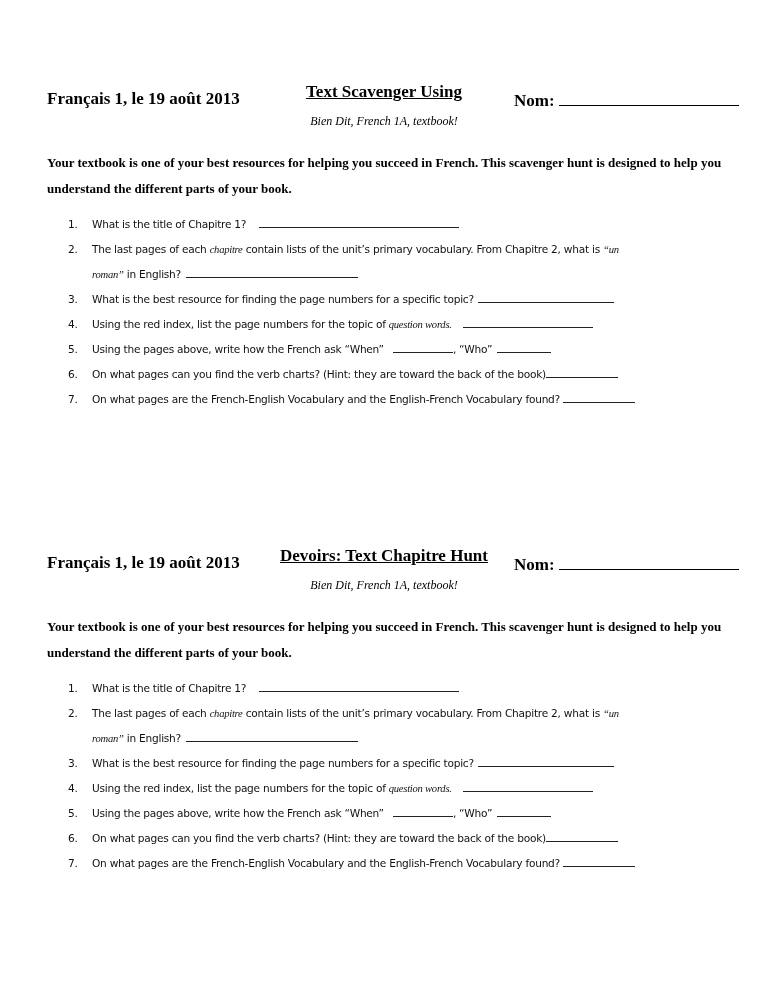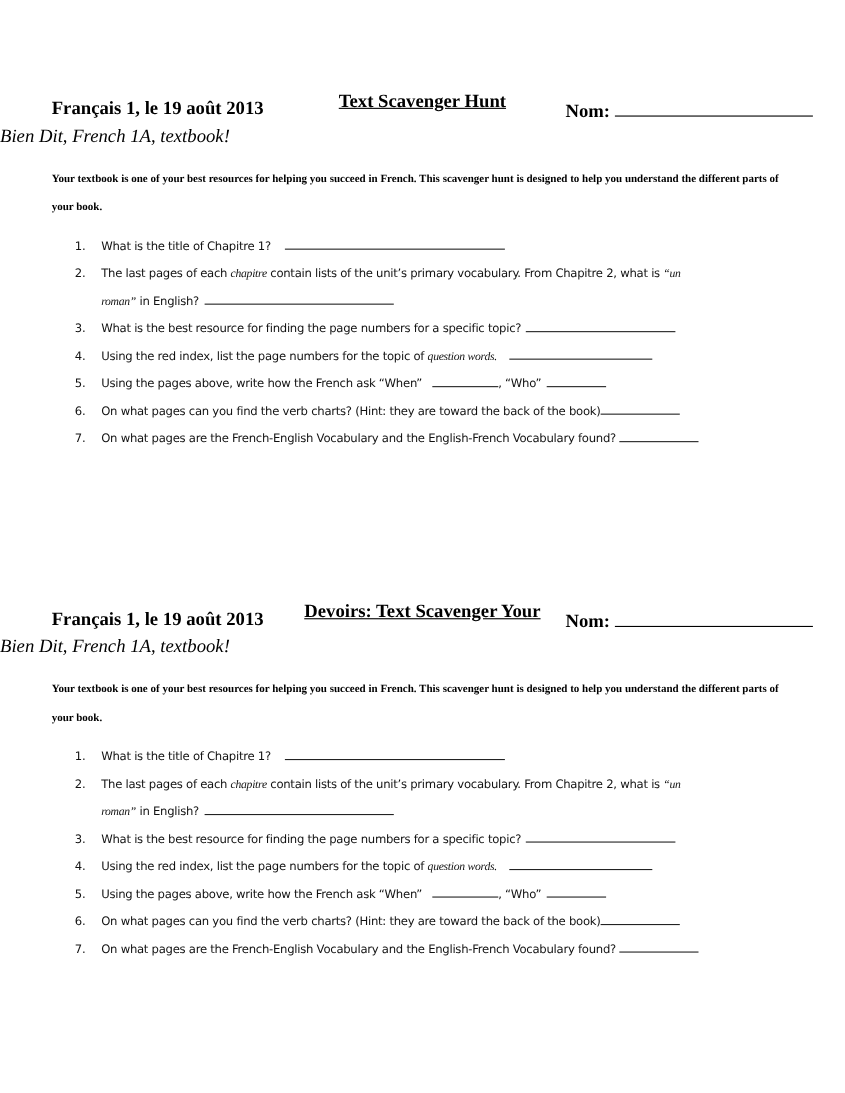--- a/index.html
+++ b/index.html
@@ -63,33 +63,33 @@
       font-size: 17px;
     }
     .ws-title span {
       text-decoration: underline;
     }
     .ws-subtitle {
       position: absolute;
       top: 114px;
       left: 0;
       width: 768px;
-      text-align: left;
+      text-align: center;
       font-family: "Liberation Serif", serif;
       font-style: italic;
-      font-size: 17px;
+      font-size: 12px;
     }
     .ws-intro {
       position: absolute;
       top: 150px;
       left: 47px;
       width: 680px;
       font-family: "Liberation Serif", serif;
       font-weight: bold;
-      font-size: 10px;
+      font-size: 13px;
       line-height: 26px;
     }
     .questions {
       position: absolute;
       top: 212px;
       left: 68px;
       width: 680px;
       margin: 0;
       padding: 0;
       list-style: none;
@@ -120,21 +120,21 @@
 </head>
 <body>
 
 <section class="worksheet ws-1">
   <div class="header-row">
     <span class="header-date">Français 1, le 19 août 2013</span>
     <span class="header-name">
       <span>Nom:</span><span class="name-line"></span>
     </span>
   </div>
-  <div class="ws-title"><span>Text Scavenger Hunt</span></div>
+  <div class="ws-title"><span>Text Scavenger Using</span></div>
   <div class="ws-subtitle">Bien Dit, French 1A, textbook!</div>
   <div class="ws-intro">Your textbook is one of your best resources for helping you succeed in French.  This scavenger hunt is designed to help you understand the different parts of your book.</div>
 
   <ol class="questions">
     <li class="q">
       <span class="q-num">1.</span>
       <span>What is the title of Chapitre 1?</span>
       <span class="blank" style="width:200px;margin-left:10px"></span>
     </li>
     <li class="q">
@@ -173,21 +173,21 @@
   </ol>
 </section>
 
 <section class="worksheet ws-2">
   <div class="header-row">
     <span class="header-date">Français 1, le 19 août 2013</span>
     <span class="header-name">
       <span>Nom:</span><span class="name-line"></span>
     </span>
   </div>
-  <div class="ws-title"><span>Devoirs: Text Scavenger Your</span></div>
+  <div class="ws-title"><span>Devoirs: Text Chapitre Hunt</span></div>
   <div class="ws-subtitle">Bien Dit, French 1A, textbook!</div>
   <div class="ws-intro">Your textbook is one of your best resources for helping you succeed in French.  This scavenger hunt is designed to help you understand the different parts of your book.</div>
 
   <ol class="questions">
     <li class="q">
       <span class="q-num">1.</span>
       <span>What is the title of Chapitre 1?</span>
       <span class="blank" style="width:200px;margin-left:10px"></span>
     </li>
     <li class="q">

